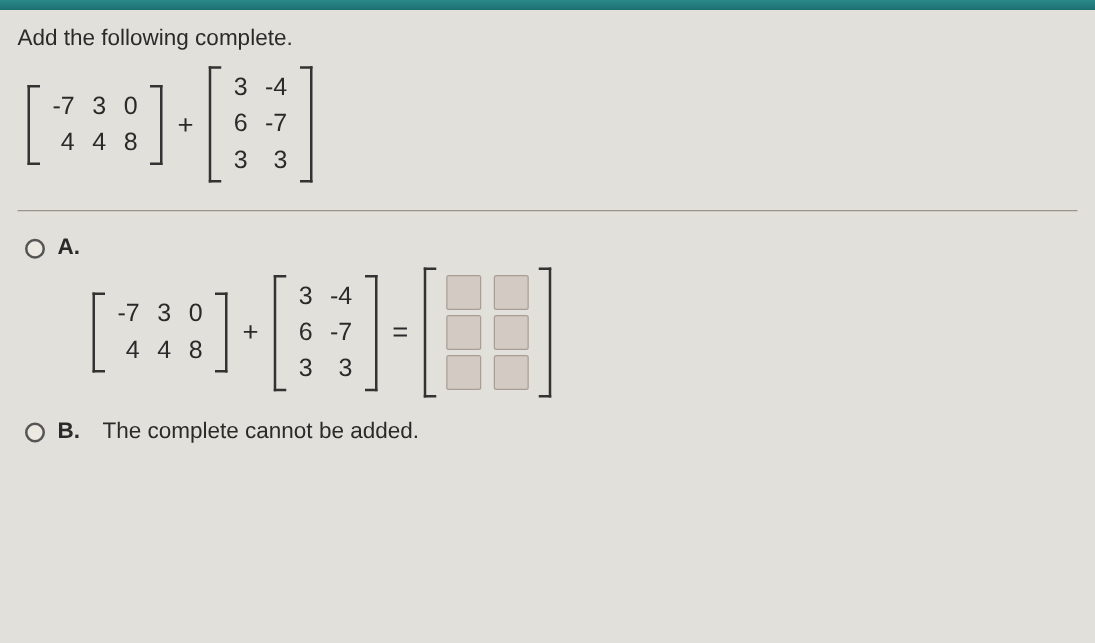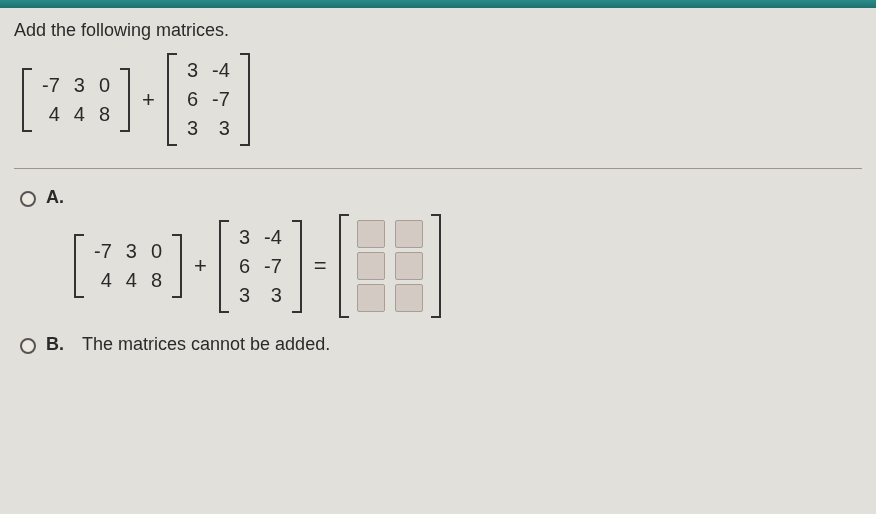--- a/index.html
+++ b/index.html
@@ -43,21 +43,21 @@
   .choiceA-head { display:flex; align-items:center; }
   .btext { font-size:18px; }
 </style>
 </head>
 <body>
 
 <div class="teal-bar"></div>
 
 <div class="content">
 
-  <div class="qtext">Add the following matrices.</div>
+  <div class="qtext">Add the following complete.</div>
 
   <div class="mrow">
     <span class="mwrap">
       <span class="bcol left"></span>
       <span class="mgrid m2x3">
         <span>-7</span>
         <span>3</span>
         <span>0</span>
         <span>4</span>
         <span>4</span>
@@ -128,16 +128,16 @@
           </span>
           <span class="bcol right"></span>
         </span>
       </div>
     </div>
   </div>
 
   <div class="choice">
     <div class="radio"></div>
     <span class="clabel">B.</span>
-    <span class="btext">The matrices cannot be added.</span>
+    <span class="btext">The complete cannot be added.</span>
   </div>
 
 </div>
 
 </body></html>

